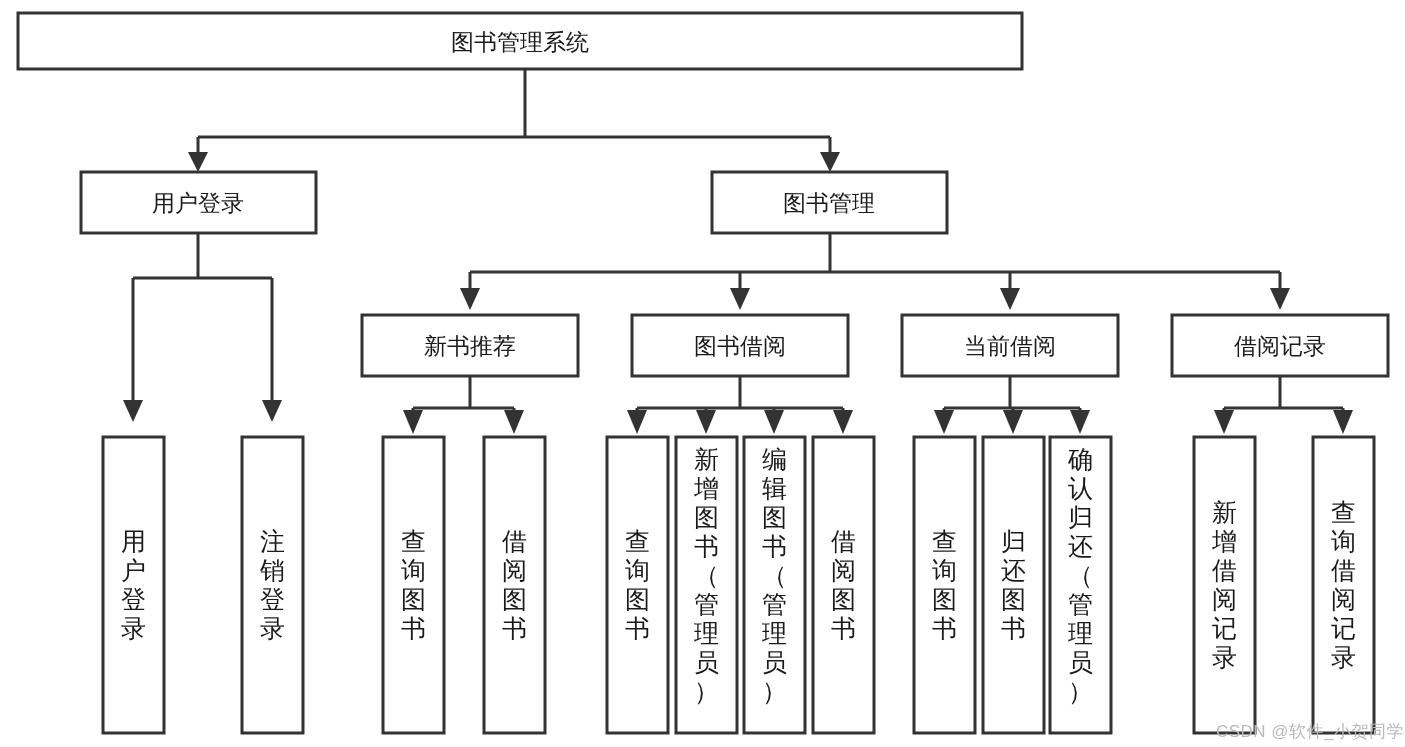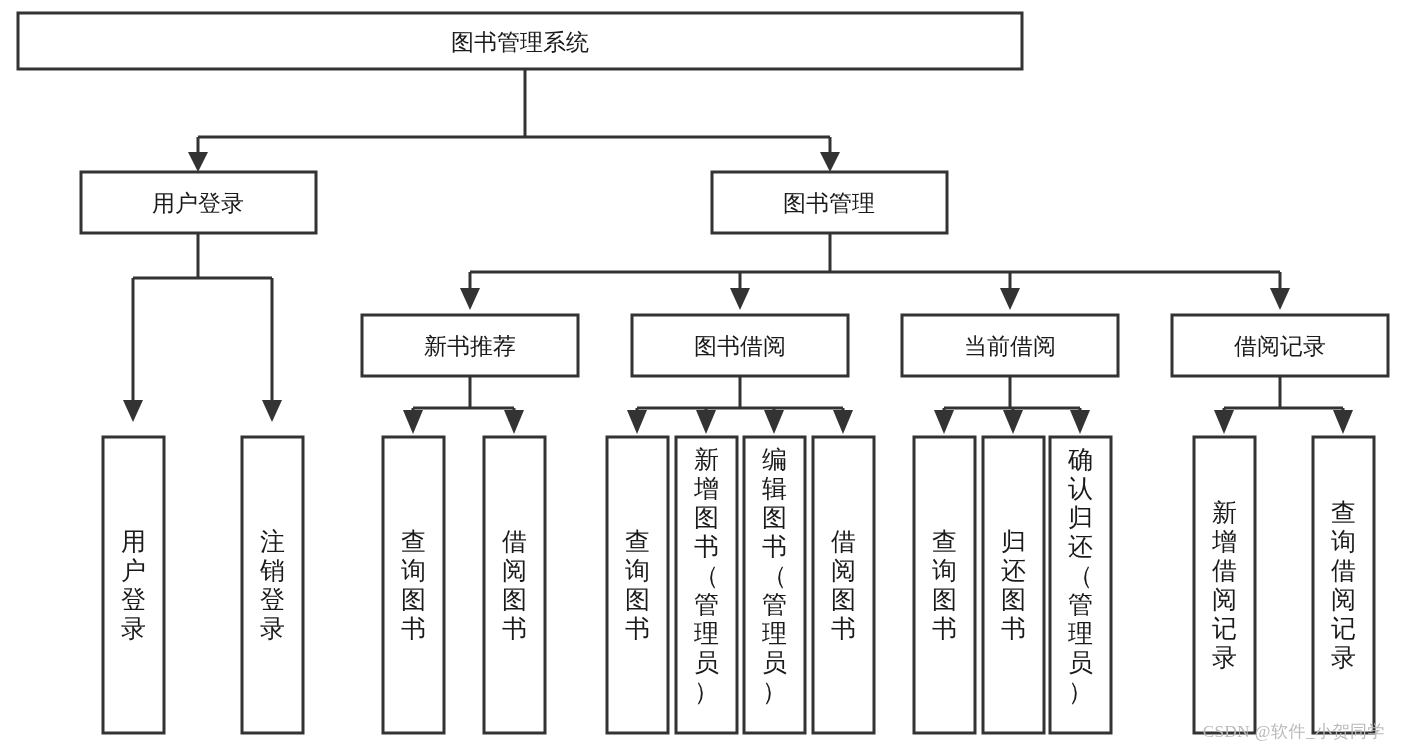--- a/index.html
+++ b/index.html
@@ -6,22 +6,22 @@
   body{width:1405px;height:747px;overflow:hidden;
        font-family:"DejaVu Sans","Liberation Sans",sans-serif;}
   #diagram-root{position:relative;width:1405px;height:747px;background:#fff;border-radius:27px;}
   svg{display:block;}
   .node-box{fill:#ffffff;stroke:#333333;stroke-width:3;}
   .node-box-leaf{fill:#ffffff;stroke:#333333;stroke-width:3;}
   .conn{stroke:#333333;stroke-width:3;fill:none;}
   .arrow-head{fill:#333333;stroke:none;}
   .node-label{font-family:"DejaVu Sans","Liberation Sans",sans-serif;
               font-size:23px;fill:#1a1a1a;text-anchor:middle;dominant-baseline:middle;}
-  .watermark{position:absolute;right:20px;bottom:4px;
-             font-family:Liberation Serif, serif;
+  .watermark{position:absolute;right:1px;bottom:4px;
+             font-family:Liberation Sans, sans-serif;
              font-size:17px;color:#b9b9b9;white-space:nowrap;letter-spacing:.5px;}
   
   .leaf-text-layer{position:absolute;left:0;top:0;width:1405px;height:747px;
                    pointer-events:none;}
   .leaf-text{position:absolute;display:flex;flex-direction:column;
              align-items:center;justify-content:center;
              font-size:25px;line-height:1.16;color:#1a1a1a;
              font-family:"DejaVu Sans","Liberation Sans",sans-serif;}
   .leaf-text span{display:block;text-align:center;}
 </style>

